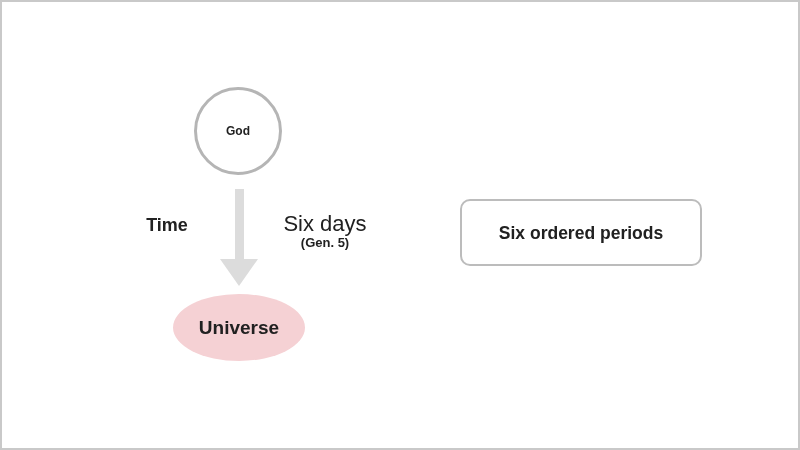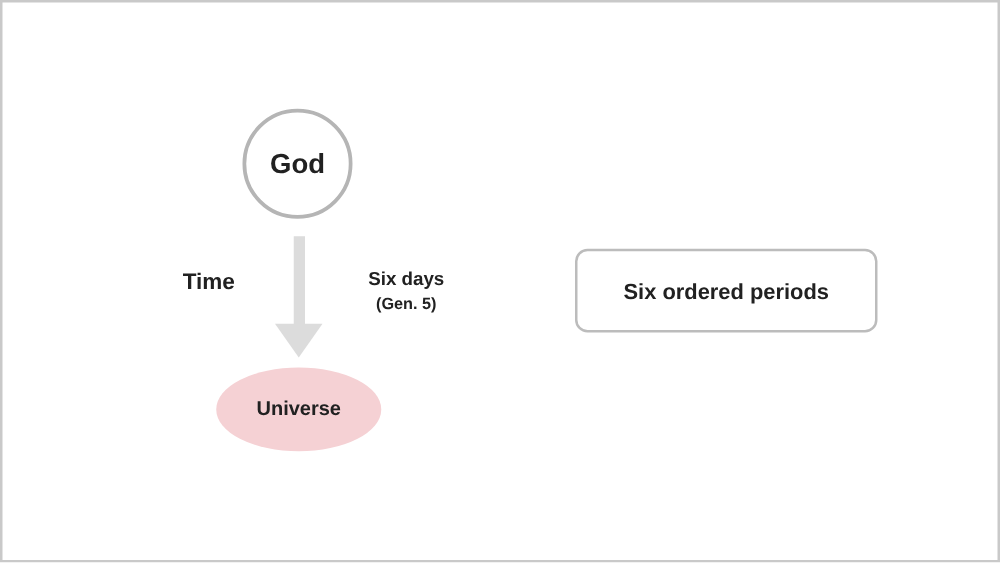--- a/index.html
+++ b/index.html
@@ -24,21 +24,21 @@
     top: 85px;
     width: 88px;
     height: 88px;
     box-sizing: border-box;
     border: 3px solid var(--circle_border, #b5b5b5);
     border-radius: 50%;
     background: #ffffff;
     display: flex;
     align-items: center;
     justify-content: center;
-    font-size: 22px;
+    font-size: 12px;
     font-weight: 700;
   }
   .arrow-shaft {
     position: absolute;
     left: 233px;
     top: 187px;
     width: 9px;
     height: 71px;
     background: var(--arrow, #dcdcdc);
   }
@@ -62,41 +62,41 @@
     font-weight: 700;
   }
   .label-duration {
     position: absolute;
     left: 277px;
     top: 211px;
     width: 92px;
     text-align: center;
   }
   .label-duration .main {
-    font-size: 15px;
-    font-weight: 700;
+    font-size: 22px;
+    font-weight: 400;
     line-height: 22px;
   }
   .label-duration .ref {
     font-size: 13px;
     font-weight: 700;
     line-height: 16px;
   }
   .node-ellipse {
     position: absolute;
     left: 171px;
     top: 292px;
     width: 132px;
     height: 67px;
     border-radius: 50%;
     background: var(--ellipse_fill, #f5d1d4);
     display: flex;
     align-items: center;
     justify-content: center;
-    font-size: 16px;
+    font-size: 19px;
     font-weight: 700;
   }
   .info-box {
     position: absolute;
     left: 458px;
     top: 197px;
     width: 242px;
     height: 67px;
     box-sizing: border-box;
     border: 2.5px solid var(--box_border, #bcbcbc);

